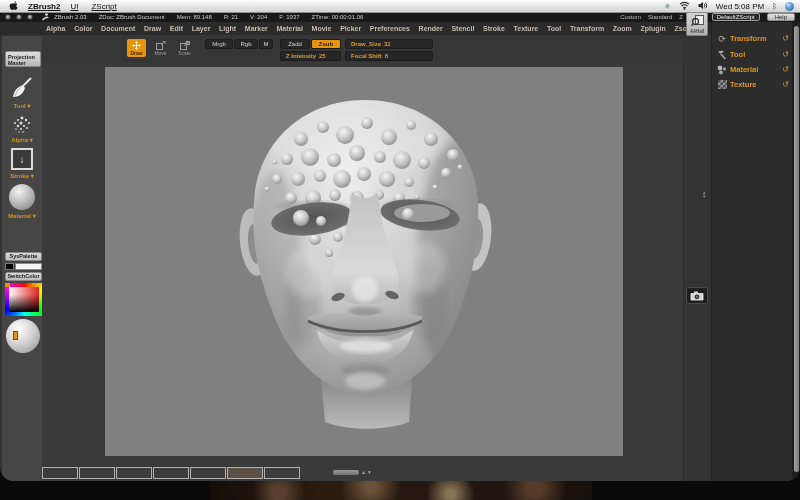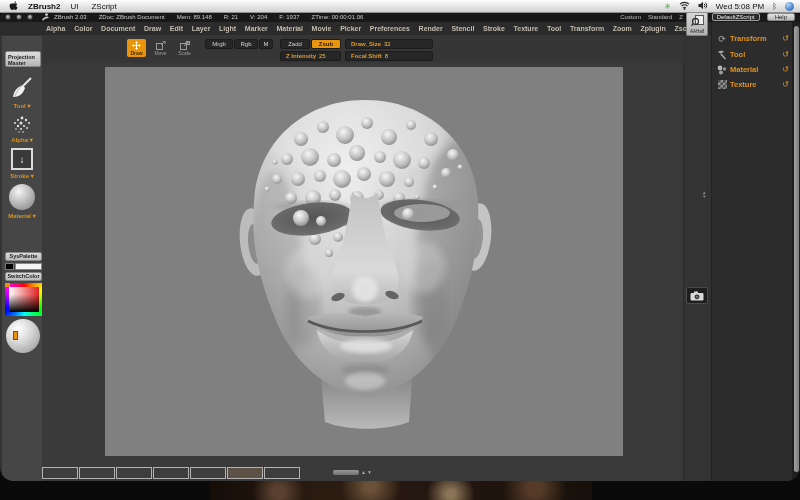--- a/index.html
+++ b/index.html
@@ -13,21 +13,21 @@
       radial-gradient(circle at 18% 60%, #59402e 0 6px, rgba(0,0,0,0) 26px),
       radial-gradient(circle at 42% 30%, #6b5138 0 5px, rgba(0,0,0,0) 30px),
       radial-gradient(circle at 63% 70%, #8a7456 0 4px, rgba(0,0,0,0) 24px),
       radial-gradient(circle at 85% 40%, #553b28 0 7px, rgba(0,0,0,0) 32px),
       linear-gradient(to right, #140d08, #2b1c11 30%, #241710 60%, #17100a);
   }
 
   
   .macbar { position:absolute; left:0; top:0; width:800px; height:13px;
     background:linear-gradient(#fdfdfd,#d2d2d2); border-bottom:1px solid #8f8f8f;
-    display:flex; align-items:center; font-size:8px; color:#111; z-index:50; }
+    display:flex; align-items:center; font-size:8px; color:#111; z-index:50;text-decoration:underline; }
   .macbar .apple { width:14px; display:flex; justify-content:center; margin-left:6px; }
   .mac-app { font-weight:bold; margin:0 10px 0 8px; }
   .mac-menu { margin-right:13px; }
   .mac-right { position:absolute; right:6px; top:0; height:13px; display:flex; align-items:center; gap:8px; }
   .mac-clock { font-size:8px; color:#111; }
   .glyph-green { color:#3a9b35; font-size:8px; }
   .glyph-rune { font-size:8px; color:#333; }
   .blue-orb { width:9px; height:9px; border-radius:50%;
     background:radial-gradient(circle at 35% 30%, #bcd9f7, #5f97d8 45%, #1d5aa8); }
 

